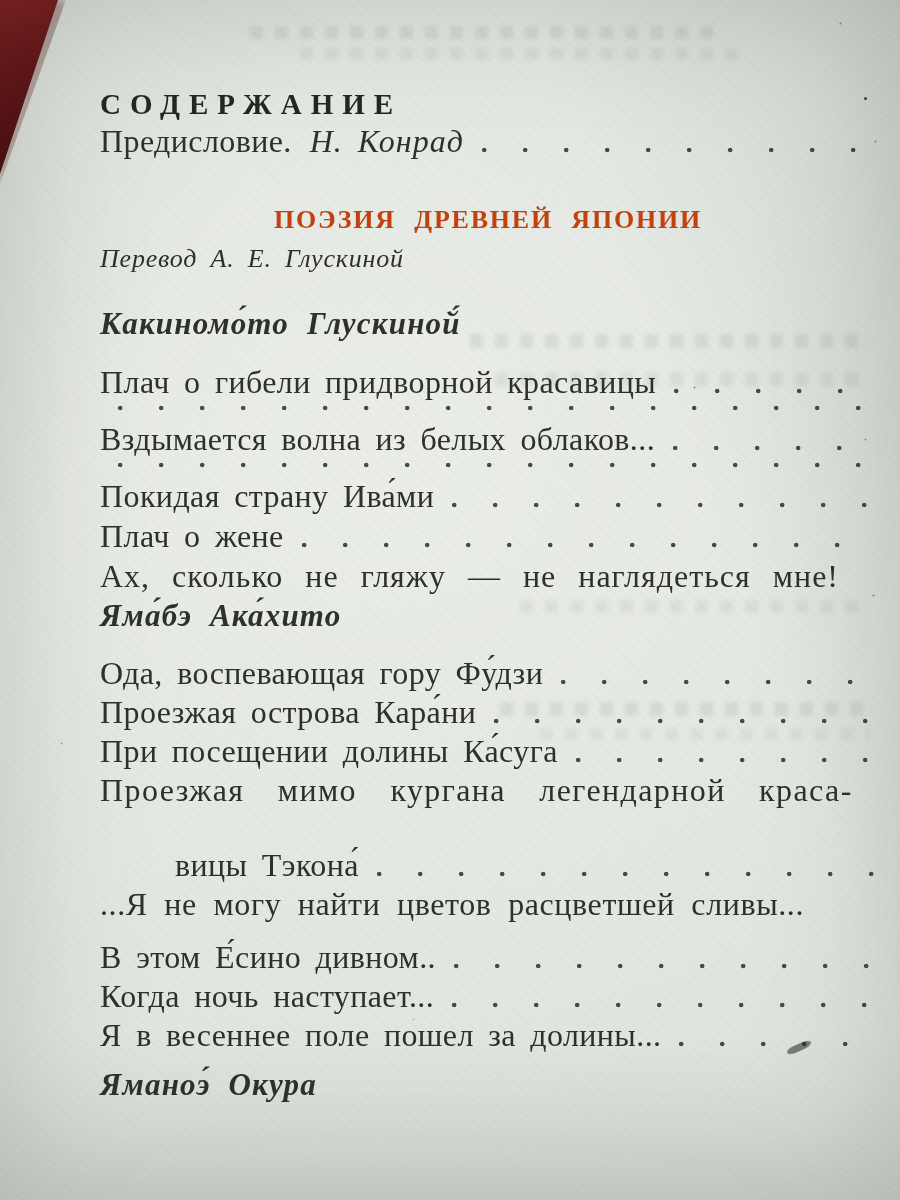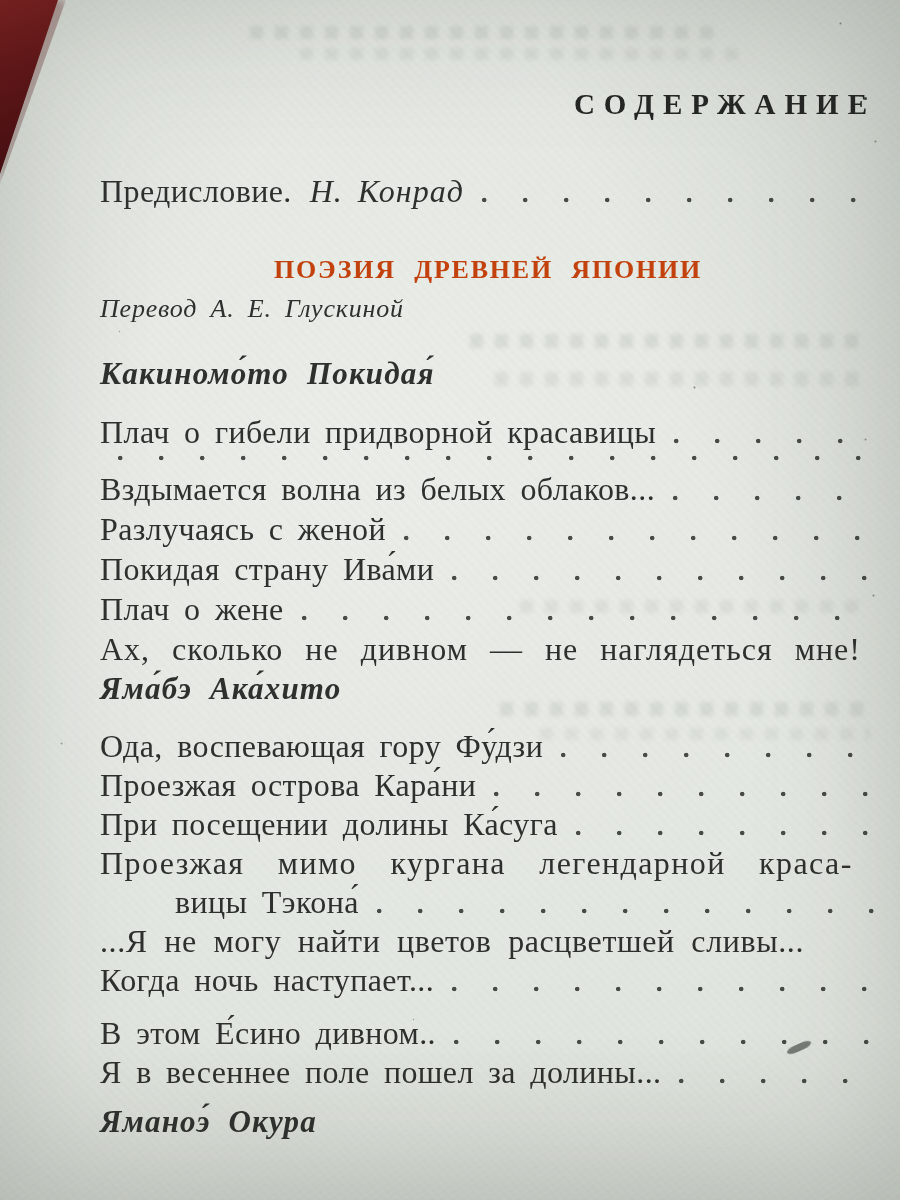--- a/index.html
+++ b/index.html
@@ -23,45 +23,45 @@
   
   .corner{position:absolute;left:0;top:0;width:58px;height:174px;
     background:linear-gradient(160deg,#73201f 0%,#5a1517 45%,#400d10 100%);
     clip-path:polygon(0 0,100% 0,0 100%);}
   .corner-soft{position:absolute;left:0;top:0;width:66px;height:184px;
     background:linear-gradient(160deg,rgba(90,25,25,.35),rgba(60,14,16,.25));
     clip-path:polygon(0 0,100% 0,0 100%);filter:blur(3px);}
 
   .page{position:absolute;left:100px;right:24px;top:0;color:#2d302d;}
 
-  .toc-title{margin-top:88px;text-align:right;font-weight:700;font-size:29px;
+  .toc-title{margin-top:88px;text-align:left;font-weight:700;font-size:29px;
     letter-spacing:9px;color:#232623;white-space:nowrap;}
 
   .row{display:flex;align-items:baseline;line-height:40px;font-size:32px;
     word-spacing:6px;letter-spacing:.4px;white-space:nowrap;}
   .row .t{white-space:pre;}
   .leader{flex:1 1 auto;align-self:flex-end;height:12px;margin:0 2px 5px 18px;
     background-image:radial-gradient(circle at 2.2px 6px, rgba(44,48,44,.85) 1.9px, rgba(44,48,44,0) 2.6px);
     background-size:41px 12px;background-repeat:repeat-x;}
-  .preface-row{margin-top:50px;}
+  .preface-row{}
   .preface-row .author{font-style:italic;margin-left:18px;letter-spacing:1px;}
 
   .section-title{margin-top:44px;text-align:center;font-weight:700;font-size:26px;
     letter-spacing:1.8px;word-spacing:10px;color:#c2410c;}
   .section-subtitle{margin-top:9px;text-align:left;font-style:italic;font-size:26px;
     letter-spacing:.8px;word-spacing:6px;}
 
   .group-author{font-style:italic;font-weight:700;font-size:31px;line-height:40px;
     letter-spacing:1.2px;word-spacing:9px;}
   .ga-1{margin-top:30px;}
   .ga-2{}
   .ga-3{margin-top:10px;}
   .entries{margin-top:18px;}
   .entries-2 .row{line-height:39px;}
-  .indent .t{padding-left:75px;}
+  .indent .t{padding-left:75px;margin-top:36px;}
   .fill{word-spacing:13px;letter-spacing:1px;}
   .spread{word-spacing:24px;letter-spacing:1.4px;text-align:center;}
   .wide2{word-spacing:8px;letter-spacing:.6px;}
   .gap-above{margin-top:14px;}
 
   
   .ghost{position:absolute;filter:blur(2.2px);opacity:.55;pointer-events:none;
     background:repeating-linear-gradient(90deg, rgba(96,106,98,.22) 0 13px, rgba(96,106,98,0) 13px 25px);}
   .g1{left:250px;top:26px;width:470px;height:13px;}
   .g2{left:300px;top:48px;width:440px;height:12px;opacity:.4;}
@@ -109,48 +109,47 @@
 
   <div class="row preface-row">
     <span class="t">Предисловие.</span>
     <span class="t author">Н. Конрад</span>
     <span class="leader"></span>
   </div>
 
   <div class="section-title">ПОЭЗИЯ ДРЕВНЕЙ ЯПОНИИ</div>
   <div class="section-subtitle">Перевод А. Е. Глускиной</div>
 
-  <div class="group-author ga-1">Какиномо́то Покидая́</div>
+  <div class="group-author ga-1">Какиномо́то Глускиной́</div>
 
   <div class="entries">
     <div class="row">
       <span class="t">Плач о гибели придворной красавицы</span>
       <span class="leader"></span>
     </div>
     <div class="row">
       <span class="leader"></span>
     </div>
     <div class="row">
       <span class="t">Вздымается волна из белых облаков...</span>
       <span class="leader"></span>
     </div>
     <div class="row">
-      <span class="t">Разлучаясь с женой</span>
       <span class="leader"></span>
     </div>
     <div class="row">
       <span class="t">Покидая страну Ива́ми</span>
       <span class="leader"></span>
     </div>
     <div class="row">
       <span class="t">Плач о жене</span>
       <span class="leader"></span>
     </div>
     <div class="row fill">
-      <span class="t">Ах, сколько не дивном — не наглядеться мне!</span>
+      <span class="t">Ах, сколько не гляжу — не наглядеться мне!</span>
     </div>
   </div>
 
   <div class="group-author ga-2">Яма́бэ Ака́хито</div>
 
   <div class="entries entries-2">
     <div class="row">
       <span class="t">Ода, воспевающая гору Фу́дзи</span>
       <span class="leader"></span>
     </div>
@@ -165,26 +164,26 @@
     <div class="row spread">
       <span class="t">Проезжая мимо кургана легендарной краса-</span>
     </div>
     <div class="row indent">
       <span class="t">вицы Тэкона́</span>
       <span class="leader"></span>
     </div>
     <div class="row wide2">
       <span class="t">...Я не могу найти цветов расцветшей сливы...</span>
     </div>
+    <div class="row gap-above">
+      <span class="t">В этом Е́сино дивном..</span>
+      <span class="leader"></span>
+    </div>
     <div class="row">
       <span class="t">Когда ночь наступает...</span>
-      <span class="leader"></span>
-    </div>
-    <div class="row gap-above">
-      <span class="t">В этом Е́сино дивном..</span>
       <span class="leader"></span>
     </div>
     <div class="row">
       <span class="t">Я в весеннее поле пошел за долины...</span>
       <span class="leader"></span>
     </div>
   </div>
 
   <div class="group-author ga-3">Яманоэ́ Окура</div>
 

